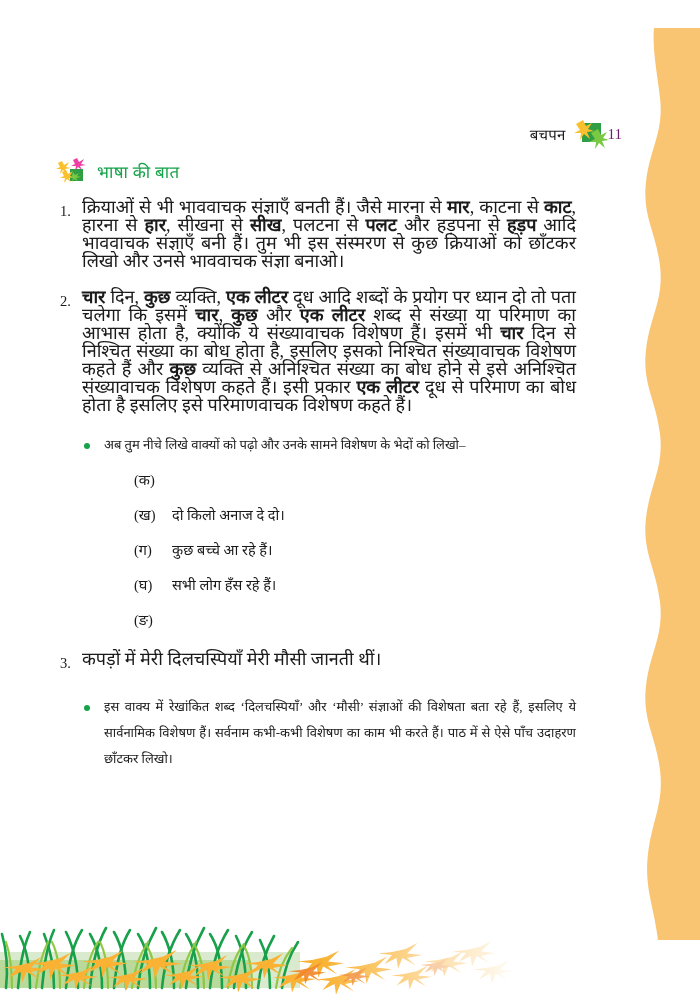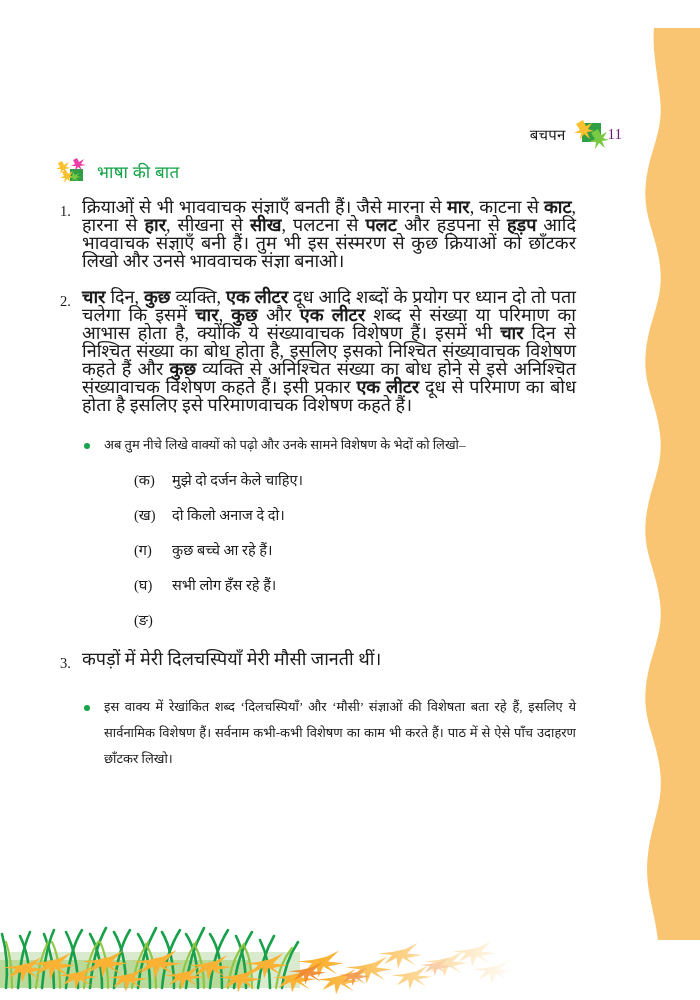--- a/index.html
+++ b/index.html
@@ -236,21 +236,20 @@
   </div>
 
   <div class="bullet-item">
     <div class="bullet-dot"></div>
     <div class="bullet-body">अब तुम नीचे लिखे वाक्यों को पढ़ो और उनके सामने विशेषण के भेदों को लिखो–</div>
   </div>
 
   <div class="letter-list">
     <div class="letter-item">
       <span class="letter-marker">(क)</span>
-      <span class="letter-text">मुझे दो दर्जन केले चाहिए।</span>
     </div>
     <div class="letter-item">
       <span class="letter-marker">(ख)</span>
       <span class="letter-text">दो किलो अनाज दे दो।</span>
     </div>
     <div class="letter-item">
       <span class="letter-marker">(ग)</span>
       <span class="letter-text">कुछ बच्चे आ रहे हैं।</span>
     </div>
     <div class="letter-item">

